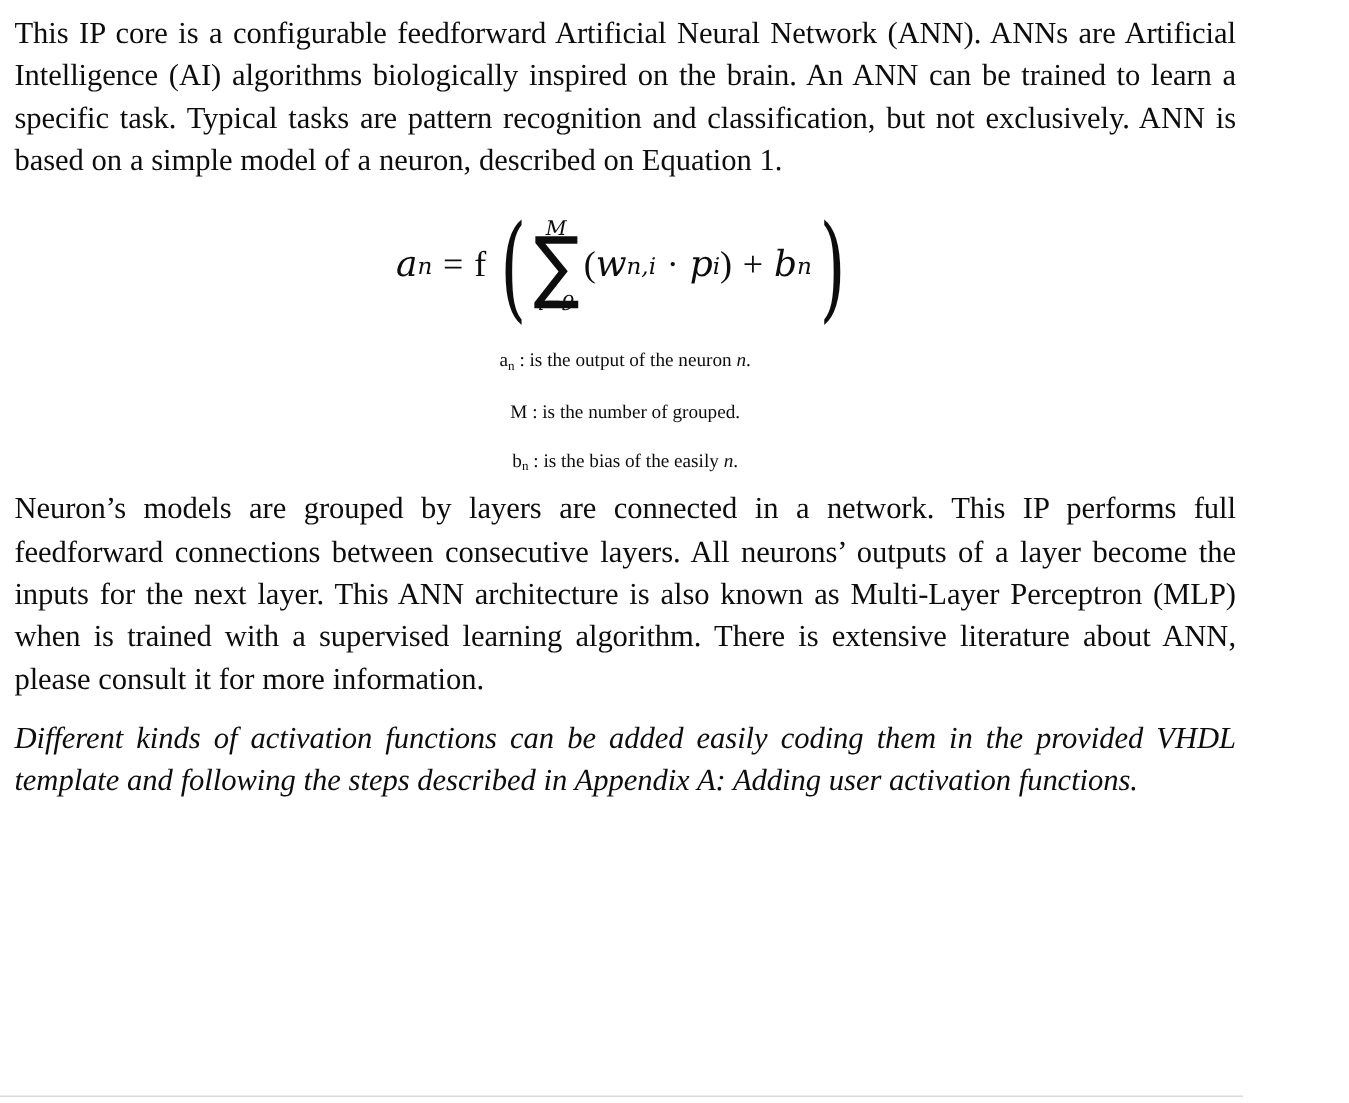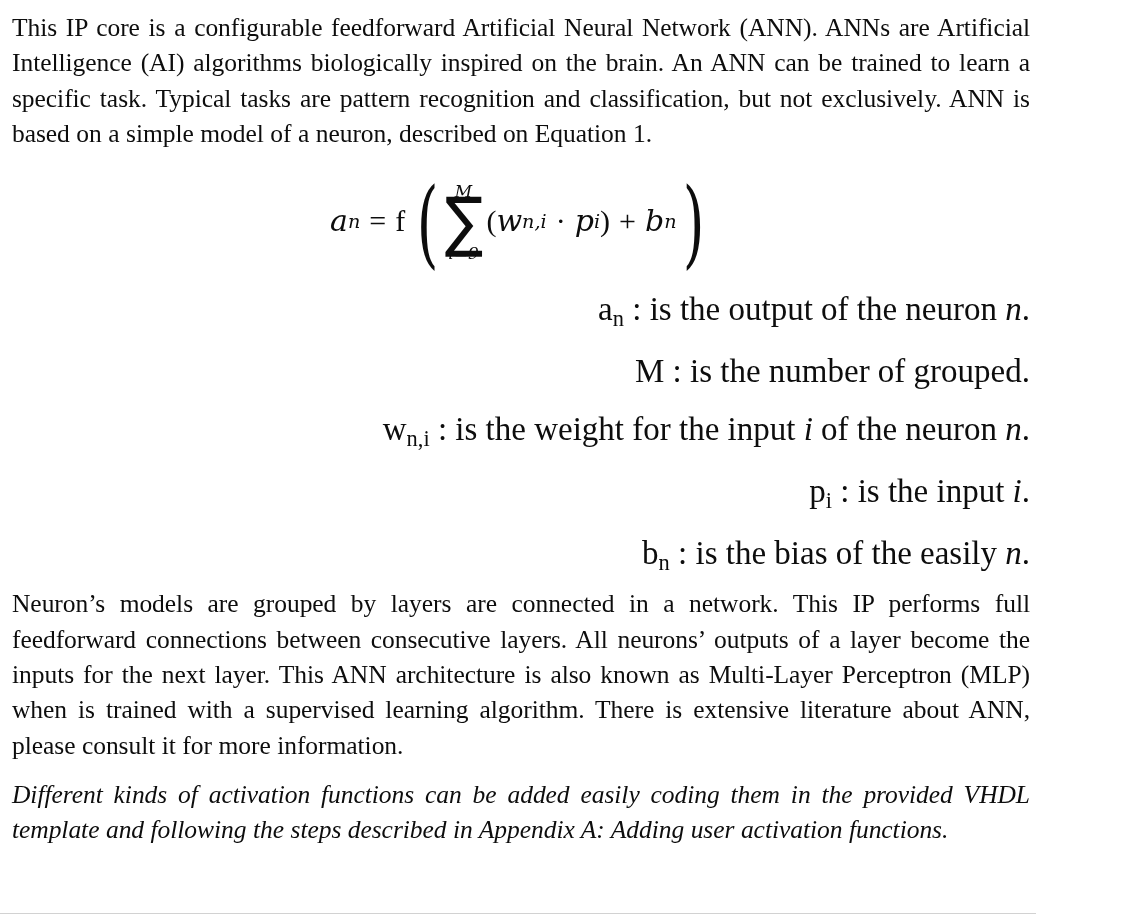--- a/index.html
+++ b/index.html
@@ -107,24 +107,24 @@
     font-weight: 500;
     transform: scaleX(0.92) scaleY(1.06);
   }
   
   .def-list {
     margin: 0 0 12px 0;
     padding: 0;
     list-style: none;
   }
   .def-item {
-    font-size: 33px;
+    font-size: 16px;
     line-height: 1;
     margin-bottom: 25px;
-    text-align: right;
+    text-align: center;
     white-space: nowrap;
   }
   .def-item:last-child { margin-bottom: 0; }
   .def-sym {
     font-style: normal;
   }
   .def-sym .sb {
     font-size: 0.68em;
     vertical-align: -0.25em;
     display: inline-block;
@@ -169,22 +169,20 @@
       <span class="eq-op">+</span>
       <span class="mi">b</span>
         <span class="sub">n</span>
       <span class="paren right">)</span>
     </div>
   </div>
 
   <ul class="def-list">
     <li class="def-item"><span class="def-sym">a<span class="sb">n</span></span><span> : </span><span>is the output of the neuron </span><span class="it">n</span><span>.</span></li>
     <li class="def-item"><span class="def-sym">M</span><span> : </span><span>is the number of grouped.</span></li>
-    <li class="def-item"><span class="def-sym">w<span class="sb">n,i</span></span><span> : </span><span>is the weight for the input </span><span class="it">i</span><span> of the neuron </span><span class="it">n</span><span>.</span></li>
-    <li class="def-item"><span class="def-sym">p<span class="sb">i</span></span><span> : </span><span>is the input </span><span class="it">i</span><span>.</span></li>
     <li class="def-item"><span class="def-sym">b<span class="sb">n</span></span><span> : </span><span>is the bias of the easily </span><span class="it">n</span><span>.</span></li>
   </ul>
 
   <p class="body-par">Neuron’s models are grouped by layers are connected in a network. This IP performs full feedforward connections between consecutive layers. All neurons’ outputs of a layer become the inputs for the next layer. This ANN architecture is also known as Multi-Layer Perceptron (MLP) when is trained with a supervised learning algorithm. There is extensive literature about ANN, please consult it for more information.</p>
 
   <p class="body-par last">Different kinds of activation functions can be added easily coding them in the provided VHDL template and following the steps described in Appendix A: Adding user activation functions.</p>
 
   <div class="bottom-rule" style="background: rgb(210, 210, 210);"></div>
 </div>
 

